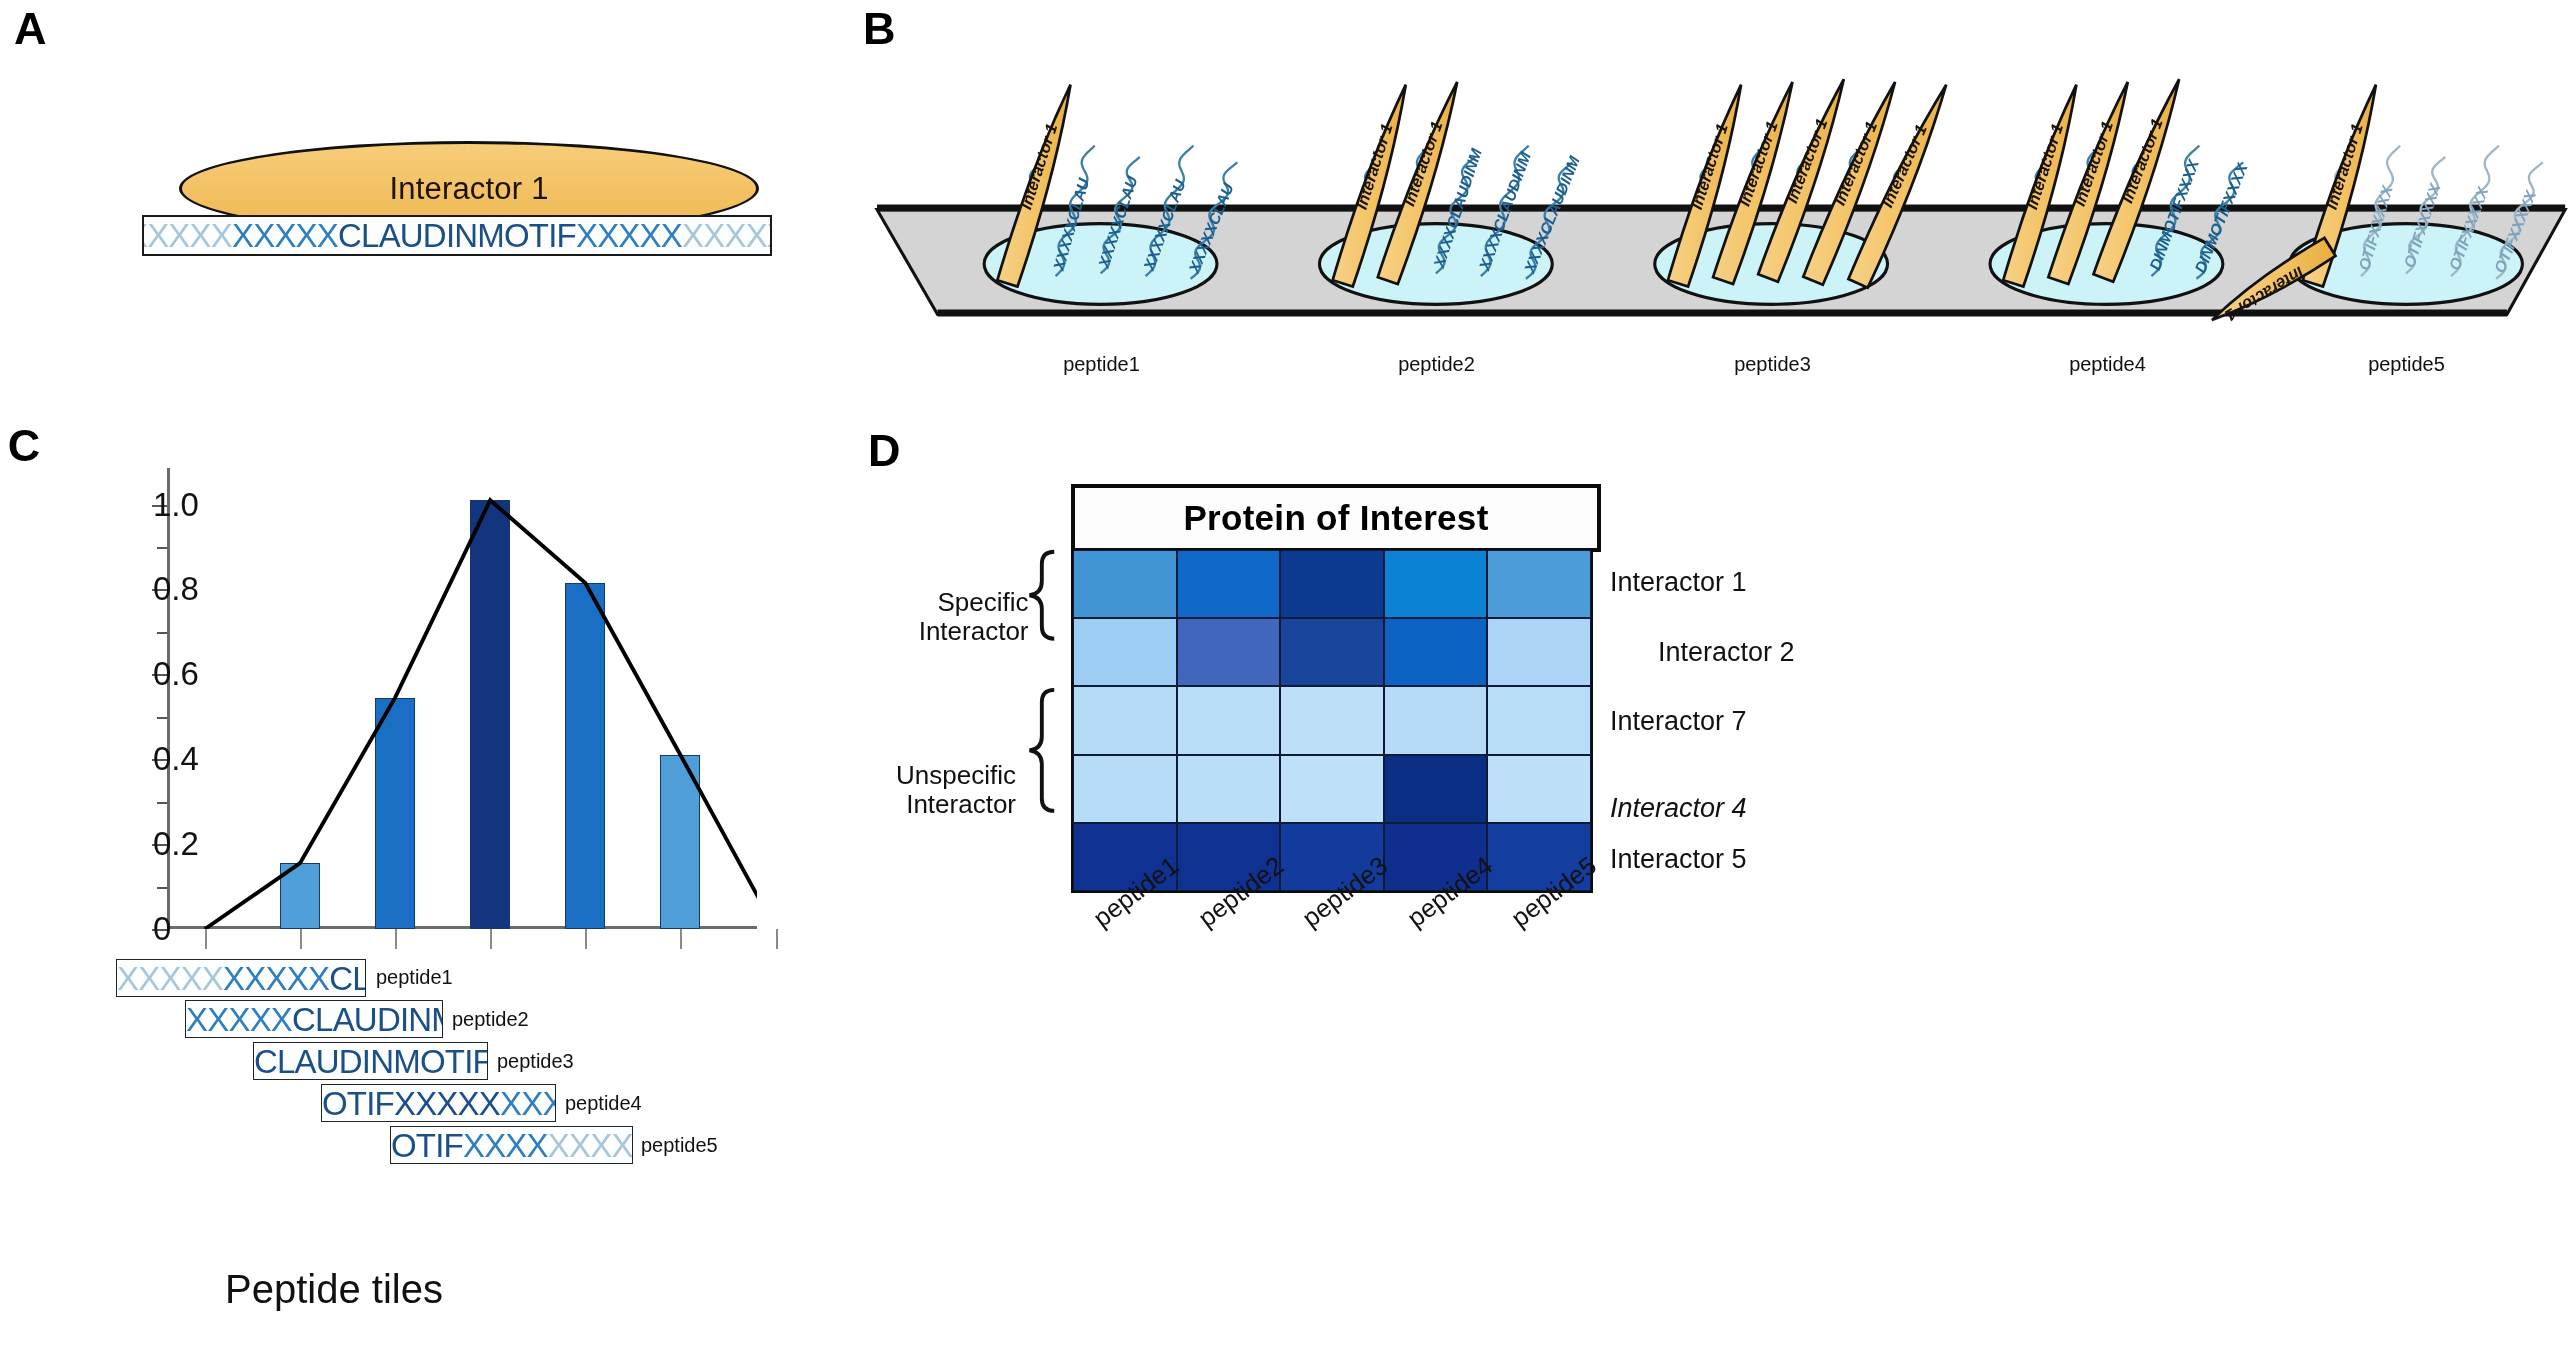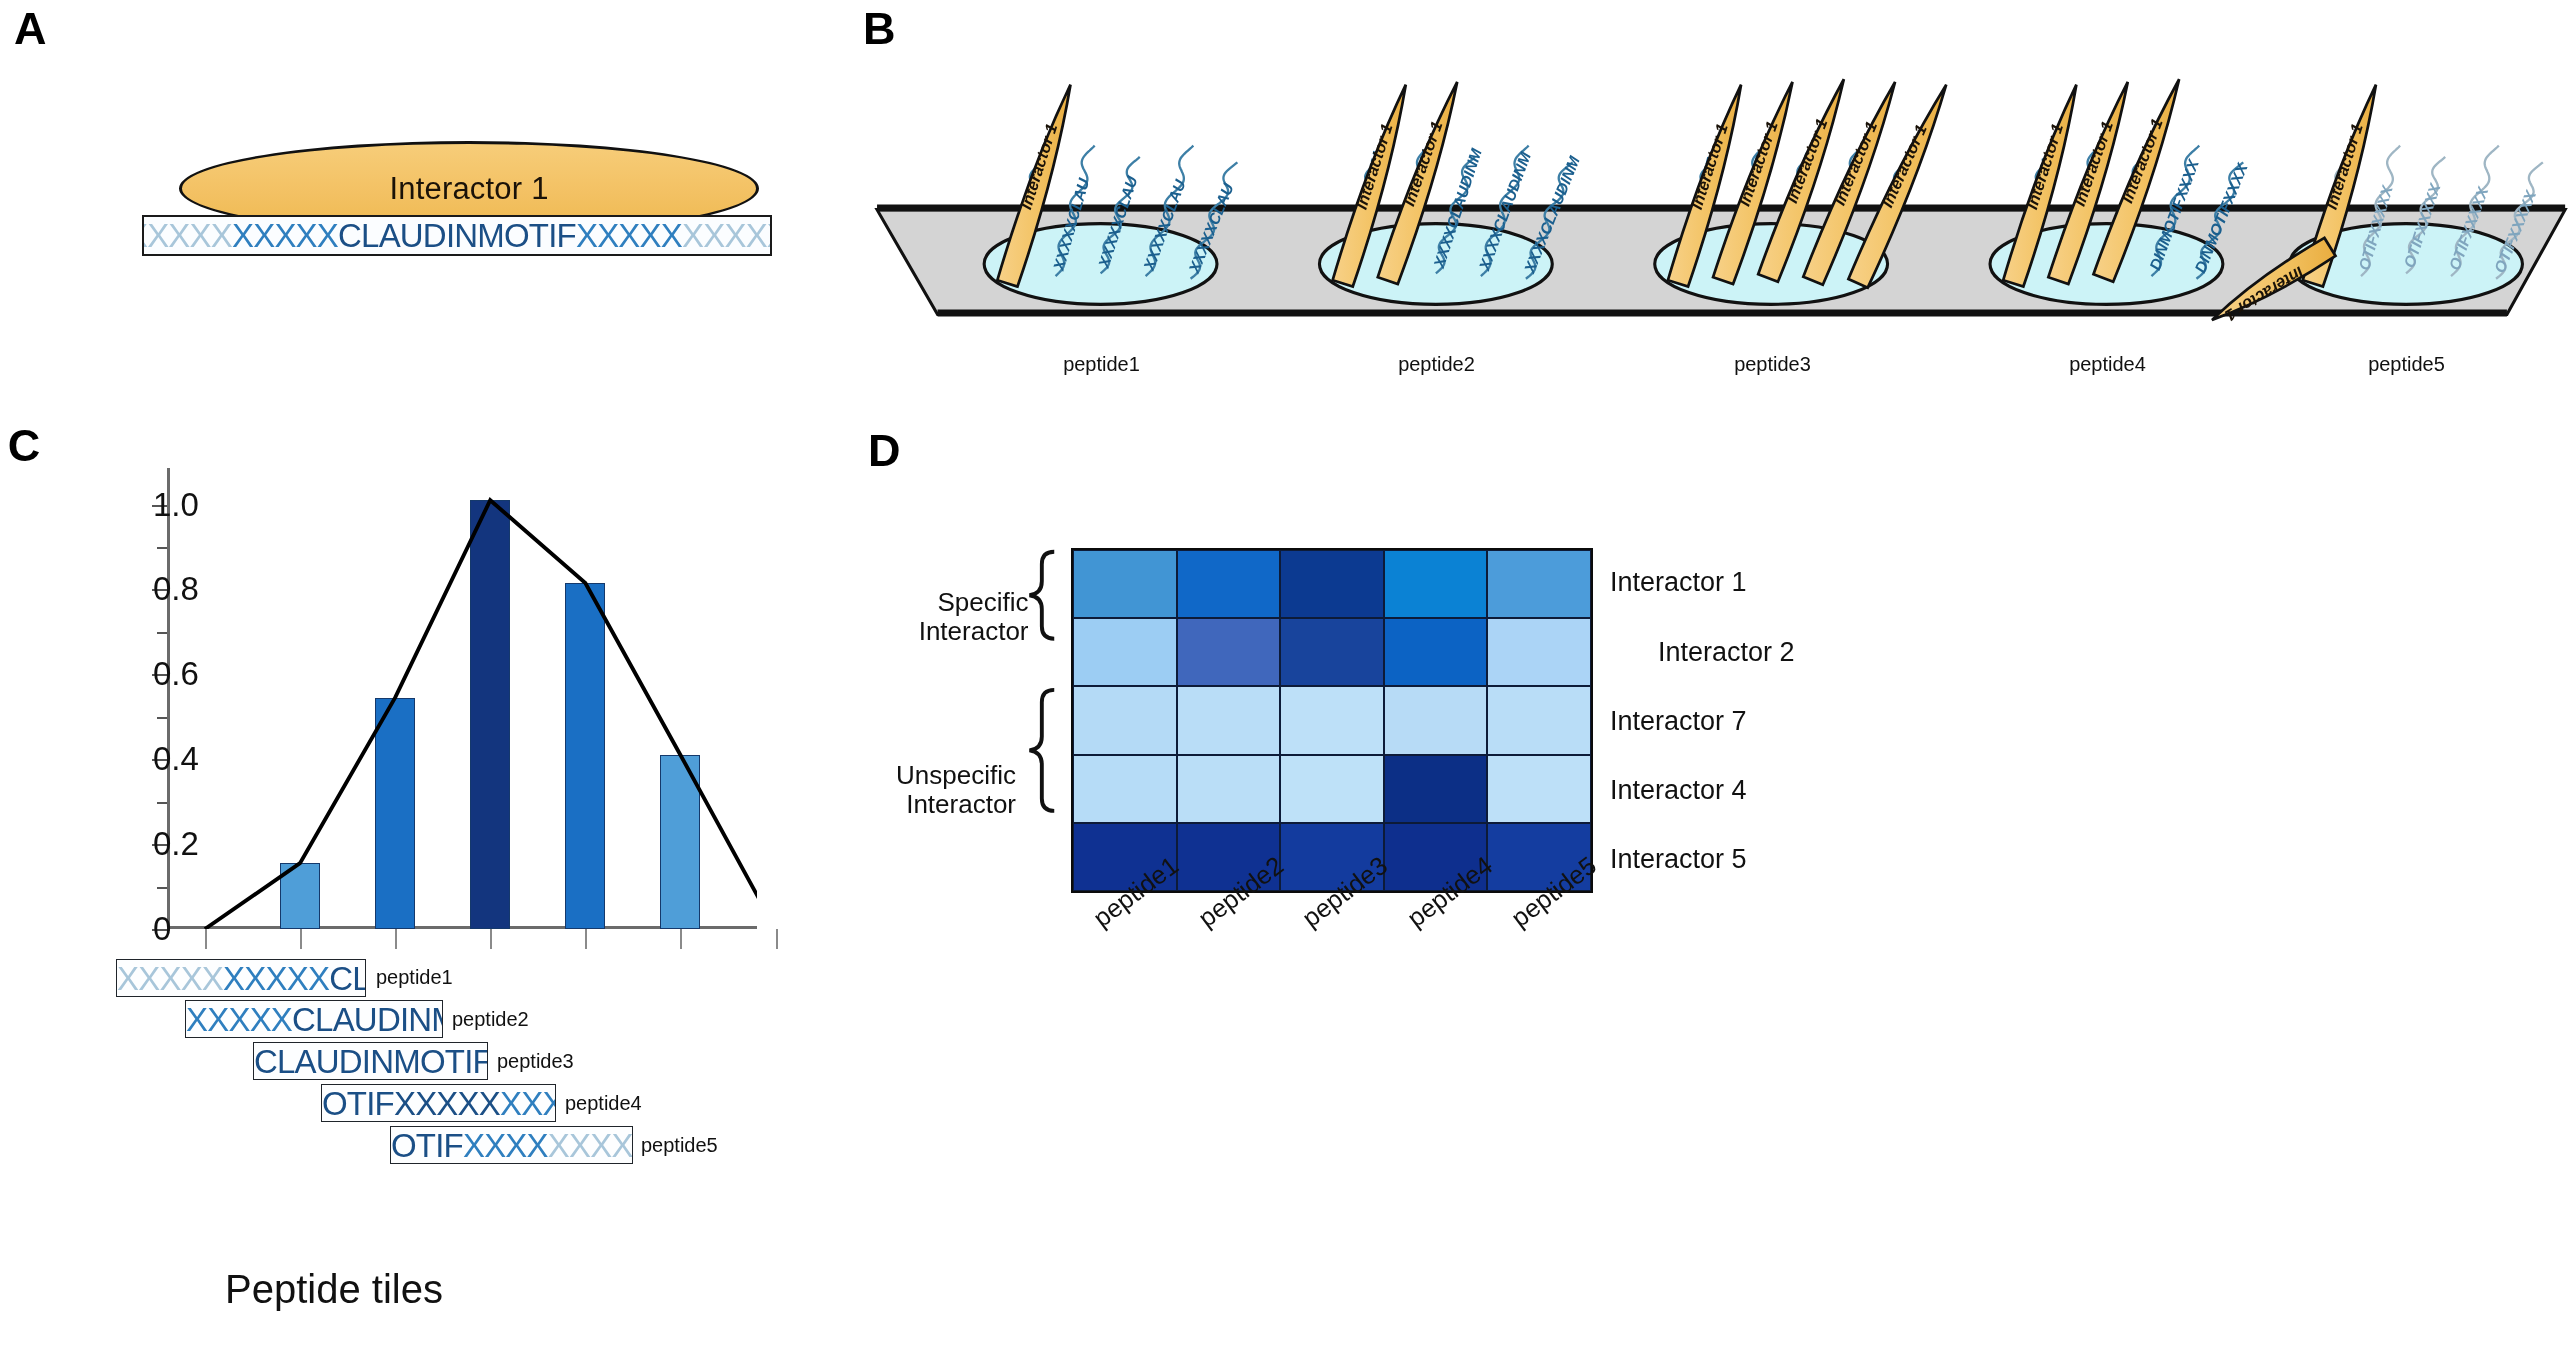--- a/index.html
+++ b/index.html
@@ -284,20 +284,23 @@
         <span class="seq"><span class="core">OTIF</span><span class="xm">XXXX</span><span class="xf">XXXXX</span></span>
       </div>
       <div class="c-tile-name" style="left: 641px; top: 711px;">peptide5</div>
     </div>
   <div id="c-xlabel">Peptide tiles</div>
 </div>
 
 <div id="panel-d">
   <div class="panel-letter" style="left:22px;top:4.7px;">D</div>
 
+  <div id="d-title-box">
+    <span>Protein of Interest</span>
+  </div>
 
   <div id="d-grid">
       <div class="d-cell" style="background: rgb(65, 149, 212);"></div>
       <div class="d-cell" style="background: rgb(16, 104, 200);"></div>
       <div class="d-cell" style="background: rgb(12, 58, 145);"></div>
       <div class="d-cell" style="background: rgb(11, 130, 212);"></div>
       <div class="d-cell" style="background: rgb(76, 156, 218);"></div>
       <div class="d-cell" style="background: rgb(156, 205, 243);"></div>
       <div class="d-cell" style="background: rgb(64, 103, 188);"></div>
       <div class="d-cell" style="background: rgb(24, 68, 156);"></div>
@@ -324,21 +327,21 @@
 
     <path d="M268,166 q-16,0 -16,16 v22 q0,16 -16,18 q16,2 16,18 v22 q0,16 16,16" fill="none" stroke="#111" stroke-width="5"></path>
 
     <path d="M268,344 q-16,0 -16,16 v44 q0,16 -16,18 q16,2 16,18 v44 q0,16 16,16" fill="none" stroke="#111" stroke-width="5"></path>
   </svg>
 
   <div id="d-row-labels">
       <div class="d-row-label" style="top: 159px;">Interactor 1</div>
       <div class="d-row-label" style="top: 229px; margin-left: 48px;">Interactor 2</div>
       <div class="d-row-label" style="top: 298px;">Interactor 7</div>
-      <div class="d-row-label" style="top: 367px;">Interactor 4</div>
+      <div class="d-row-label" style="top: 385px; font-style: italic;">Interactor 4</div>
       <div class="d-row-label" style="top: 436px;">Interactor 5</div>
     </div>
   <div id="d-col-labels">
       <div class="d-col-label" style="left: 242px; top: 487px;">peptide1</div>
       <div class="d-col-label" style="left: 347px; top: 487px;">peptide2</div>
       <div class="d-col-label" style="left: 451px; top: 487px;">peptide3</div>
       <div class="d-col-label" style="left: 556px; top: 487px;">peptide4</div>
       <div class="d-col-label" style="left: 660px; top: 487px;">peptide5</div>
     </div>
   <div id="d-group-labels">

